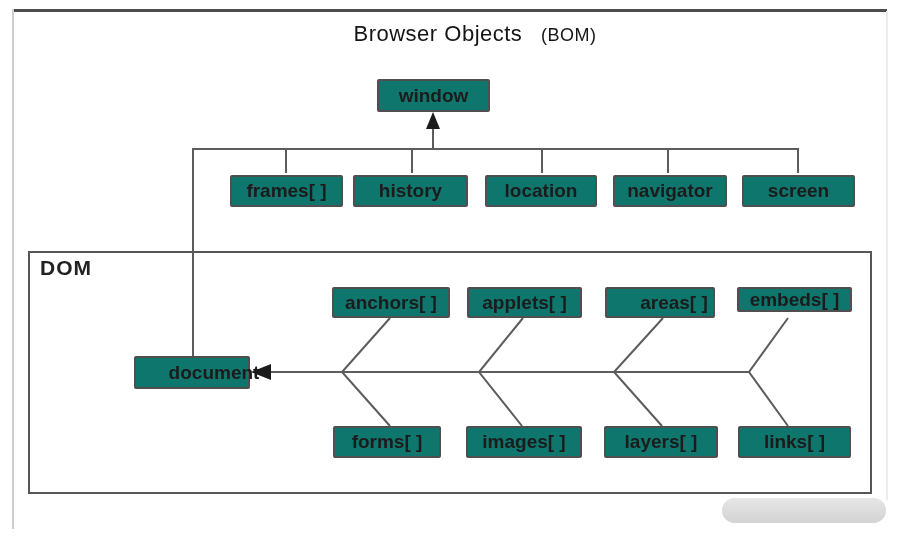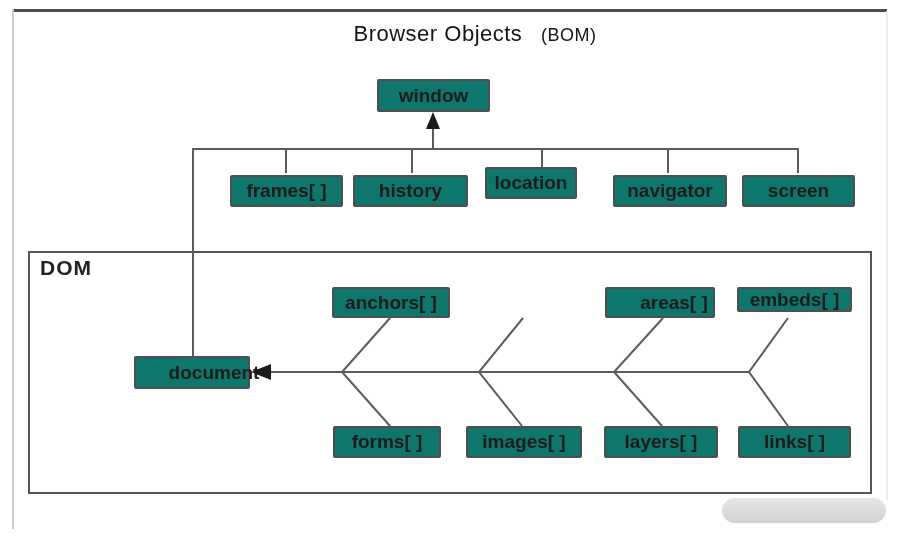--- a/index.html
+++ b/index.html
@@ -30,21 +30,21 @@
   .node{
     position:absolute;z-index:3;box-sizing:border-box;
     border:2px solid #4f4f4f;background:#0f766e;border-radius:2px;
     display:flex;align-items:center;justify-content:center;
     font-size:19px;font-weight:700;color:#1b1b1b;white-space:pre;
   }
   
   .n-window   {left:377px;top:79px; width:113px;height:33px;}
   .n-frames   {left:230px;top:175px;width:113px;height:32px;}
   .n-history  {left:353px;top:175px;width:115px;height:32px;}
-  .n-location {left:485px;top:167px;width:92px;height:32px;}
+  .n-location {left:485px;top:175px;width:112px;height:32px;}
   .n-navigator{left:613px;top:175px;width:114px;height:32px;}
   .n-screen   {left:742px;top:175px;width:113px;height:32px;}
 
   
   .dom-box{
     position:absolute;left:28px;top:251px;width:844px;height:243px;
     box-sizing:border-box;border:2px solid #565656;background:transparent;
     z-index:1;
   }
   .dom-label{
@@ -114,20 +114,21 @@
   <div class="node n-location">location</div>
   <div class="node n-navigator">navigator</div>
   <div class="node n-screen">screen</div>
 
   <div class="dom-box"></div>
   <div class="dom-label">DOM</div>
 
   <div class="node n-document">document</div>
 
   <div class="node n-anchors">anchors[ ]</div>
+  <div class="node n-applets">applets[ ]</div>
   <div class="node n-areas">areas[ ]</div>
   <div class="node n-embeds">embeds[ ]</div>
 
   <div class="node n-forms">forms[ ]</div>
   <div class="node n-images">images[ ]</div>
   <div class="node n-layers">layers[ ]</div>
   <div class="node n-links">links[ ]</div>
 
 </div>
 

